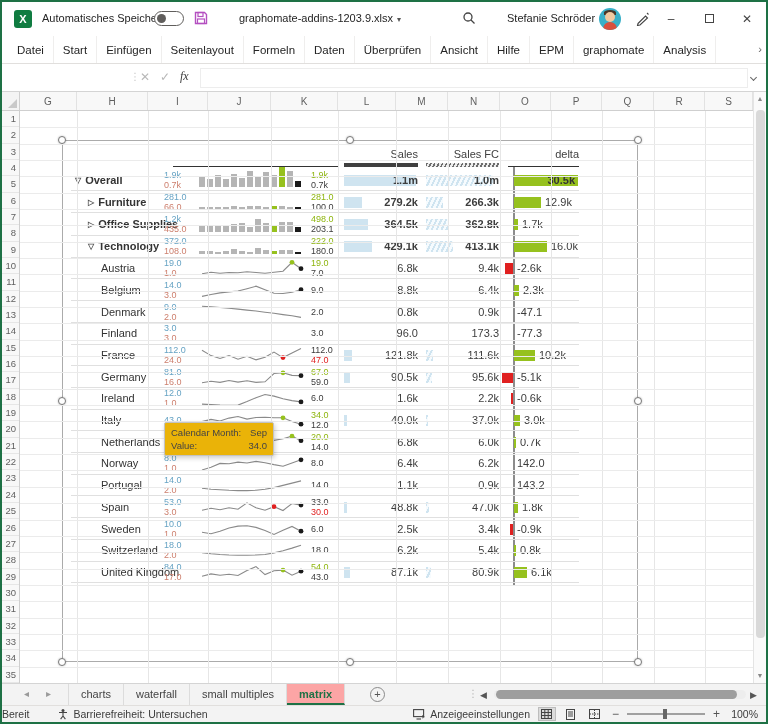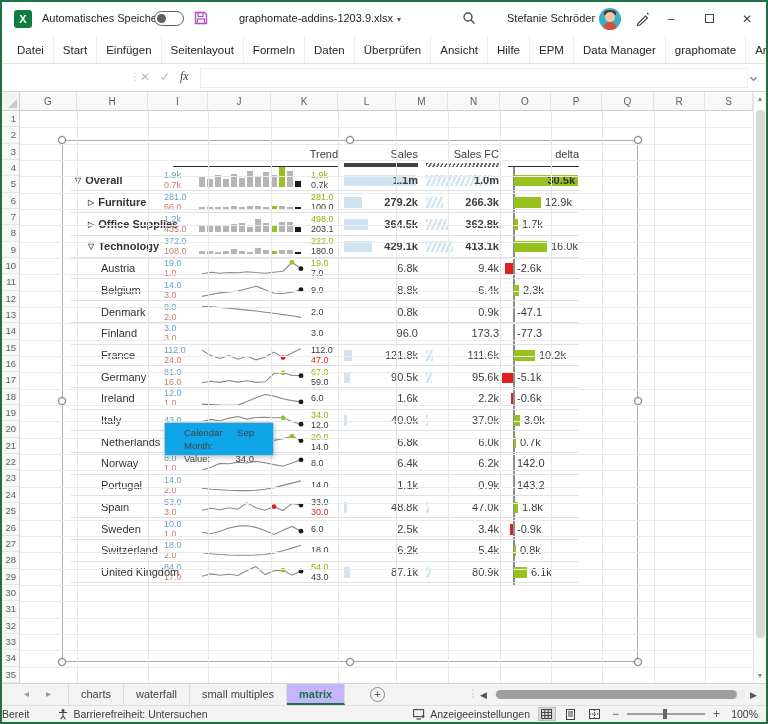--- a/index.html
+++ b/index.html
@@ -70,30 +70,30 @@
   .stack{position:absolute;top:50%;transform:translateY(-50%);font-size:9px;line-height:10px;white-space:nowrap;}
   .c-b{color:#66a3c4;} .c-s{color:#cd7f6d;} .c-g{color:#8eb50f;} .c-k{color:#3c3c3c;} .c-r{color:#e02020;}
   .sparkbar{position:absolute;background:#b5b5b5;}
   .sbar{position:absolute;background:#cfe4f0;}
   .fcbar{position:absolute;background:repeating-linear-gradient(115deg,#cfe4f0 0 2px,#f6fbfe 2px 4.4px);}
   .dbar{position:absolute;}
   .sval,.fcval{position:absolute;font-size:11px;color:#3d3d3d;text-align:right;top:50%;transform:translateY(-50%);}
   .dval{position:absolute;font-size:11px;color:#3b3b3b;top:50%;transform:translateY(-50%);}
   .bold{font-weight:bold;}
   
-  .tooltip{position:absolute;left:101px;top:281px;width:110px;height:34px;background:#0ea5e9;border:1px solid #c3c3c3;
-           border-radius:2px;box-shadow:1px 2px 5px rgba(0,0,0,.2);font-size:9.5px;color:#444;padding:3px 19px;z-index:40;}
+  .tooltip{position:absolute;left:101px;top:281px;width:110px;height:34px;background:#eab308;border:1px solid #c3c3c3;
+           border-radius:2px;box-shadow:1px 2px 5px rgba(0,0,0,.2);font-size:9.5px;color:#444;padding:3px 6px;z-index:40;}
   .ttrow{display:flex;justify-content:space-between;line-height:13px;}
   
   .tabstrip{position:absolute;left:0;top:681px;width:100%;height:22px;background:#f3f3f3;border-top:1px solid #d4d4d4;}
   .tnav{position:absolute;top:4px;font-size:10px;color:#9a9a9a;}
   .tabslist{position:absolute;left:66px;top:0;height:100%;display:flex;}
   .stab{font-size:11px;color:#444;padding:0 12px;line-height:21px;border-right:1px solid #dcdcdc;background:#f3f3f3;white-space:nowrap;}
   .stab:first-child{border-left:1px solid #dcdcdc;}
-  .stab.active{background:#c4b5fd;color:#1e7145;font-weight:bold;border-bottom:2px solid #1e7145;}
+  .stab.active{background:#fca5a5;color:#1e7145;font-weight:bold;border-bottom:2px solid #1e7145;}
   .addtab{position:absolute;left:368px;top:3px;width:15px;height:15px;border:1px solid #8a8a8a;border-radius:50%;
           color:#555;font-size:11px;line-height:13px;text-align:center;}
   .tsplit{position:absolute;left:466px;top:4px;color:#b5b5b5;font-size:10px;}
   .hnav{position:absolute;top:6px;font-size:9px;color:#555;}
   .htrack{position:absolute;left:492px;top:6px;width:252px;height:9px;background:#ededed;border-radius:5px;}
   .hthumb{position:absolute;left:2px;top:0;width:241px;height:9px;background:#9e9e9e;border-radius:5px;}
   
   .statusbar{position:absolute;left:0;top:703px;width:100%;height:17px;background:#f3f3f3;border-top:1px solid #e1dfdd;
              display:flex;align-items:center;font-size:10.5px;color:#3b3b3b;}
   .sb-ready{margin-left:0;}
@@ -148,21 +148,20 @@
         <span class="rtab">Datei</span>
         <span class="rtab">Start</span>
         <span class="rtab">Einfügen</span>
         <span class="rtab">Seitenlayout</span>
         <span class="rtab">Formeln</span>
         <span class="rtab">Daten</span>
         <span class="rtab">Überprüfen</span>
         <span class="rtab">Ansicht</span>
         <span class="rtab">Hilfe</span>
         <span class="rtab">EPM</span>
-        <span class="rtab">Data Manager</span>
         <span class="rtab">graphomate</span>
         <span class="rtab">Analysis</span>
       </div>
     <span class="rchev">›</span>
   </div>
 
   <div class="fbar">
     <span class="fdots">⋮</span>
     <span class="fx-x">✕</span>
     <span class="fx-ok">✓</span>
@@ -239,21 +238,20 @@
           </div>
       </div>
     <div class="handle" style="left: -5px; top: -5px;"></div>
         <div class="handle" style="left: 283px; top: -5px;"></div>
         <div class="handle" style="left: 571px; top: -5px;"></div>
         <div class="handle" style="left: -5px; top: 256px;"></div>
         <div class="handle" style="left: 571px; top: 256px;"></div>
         <div class="handle" style="left: -5px; top: 517px;"></div>
         <div class="handle" style="left: 283px; top: 517px;"></div>
         <div class="handle" style="left: 571px; top: 517px;"></div>
-        <div class="mhead" style="left: 100px; width: 175px;">Trend</div>
         <div class="uthin" style="left: 110px; width: 165px;"></div>
         <div class="mhead" style="left: 281px; width: 74px;">Sales</div>
         <div class="usolid" style="left: 281px; width: 74px;"></div>
         <div class="mhead" style="left: 363px; width: 73px;">Sales FC</div>
         <div class="uhatch" style="left: 363px; width: 73px;"></div>
         <div class="mhead" style="left: 445px; width: 71px;">delta</div>
         <div class="uthin" style="left: 445px; width: 71px;"></div>
         <div class="mrow" style="top: 28px; height: 22.2px;">
           <span class="mlabel bold" style="left: 4px;"><span class="tri">▽</span>Overall</span>
           <div class="stack" style="left: 93px;">

